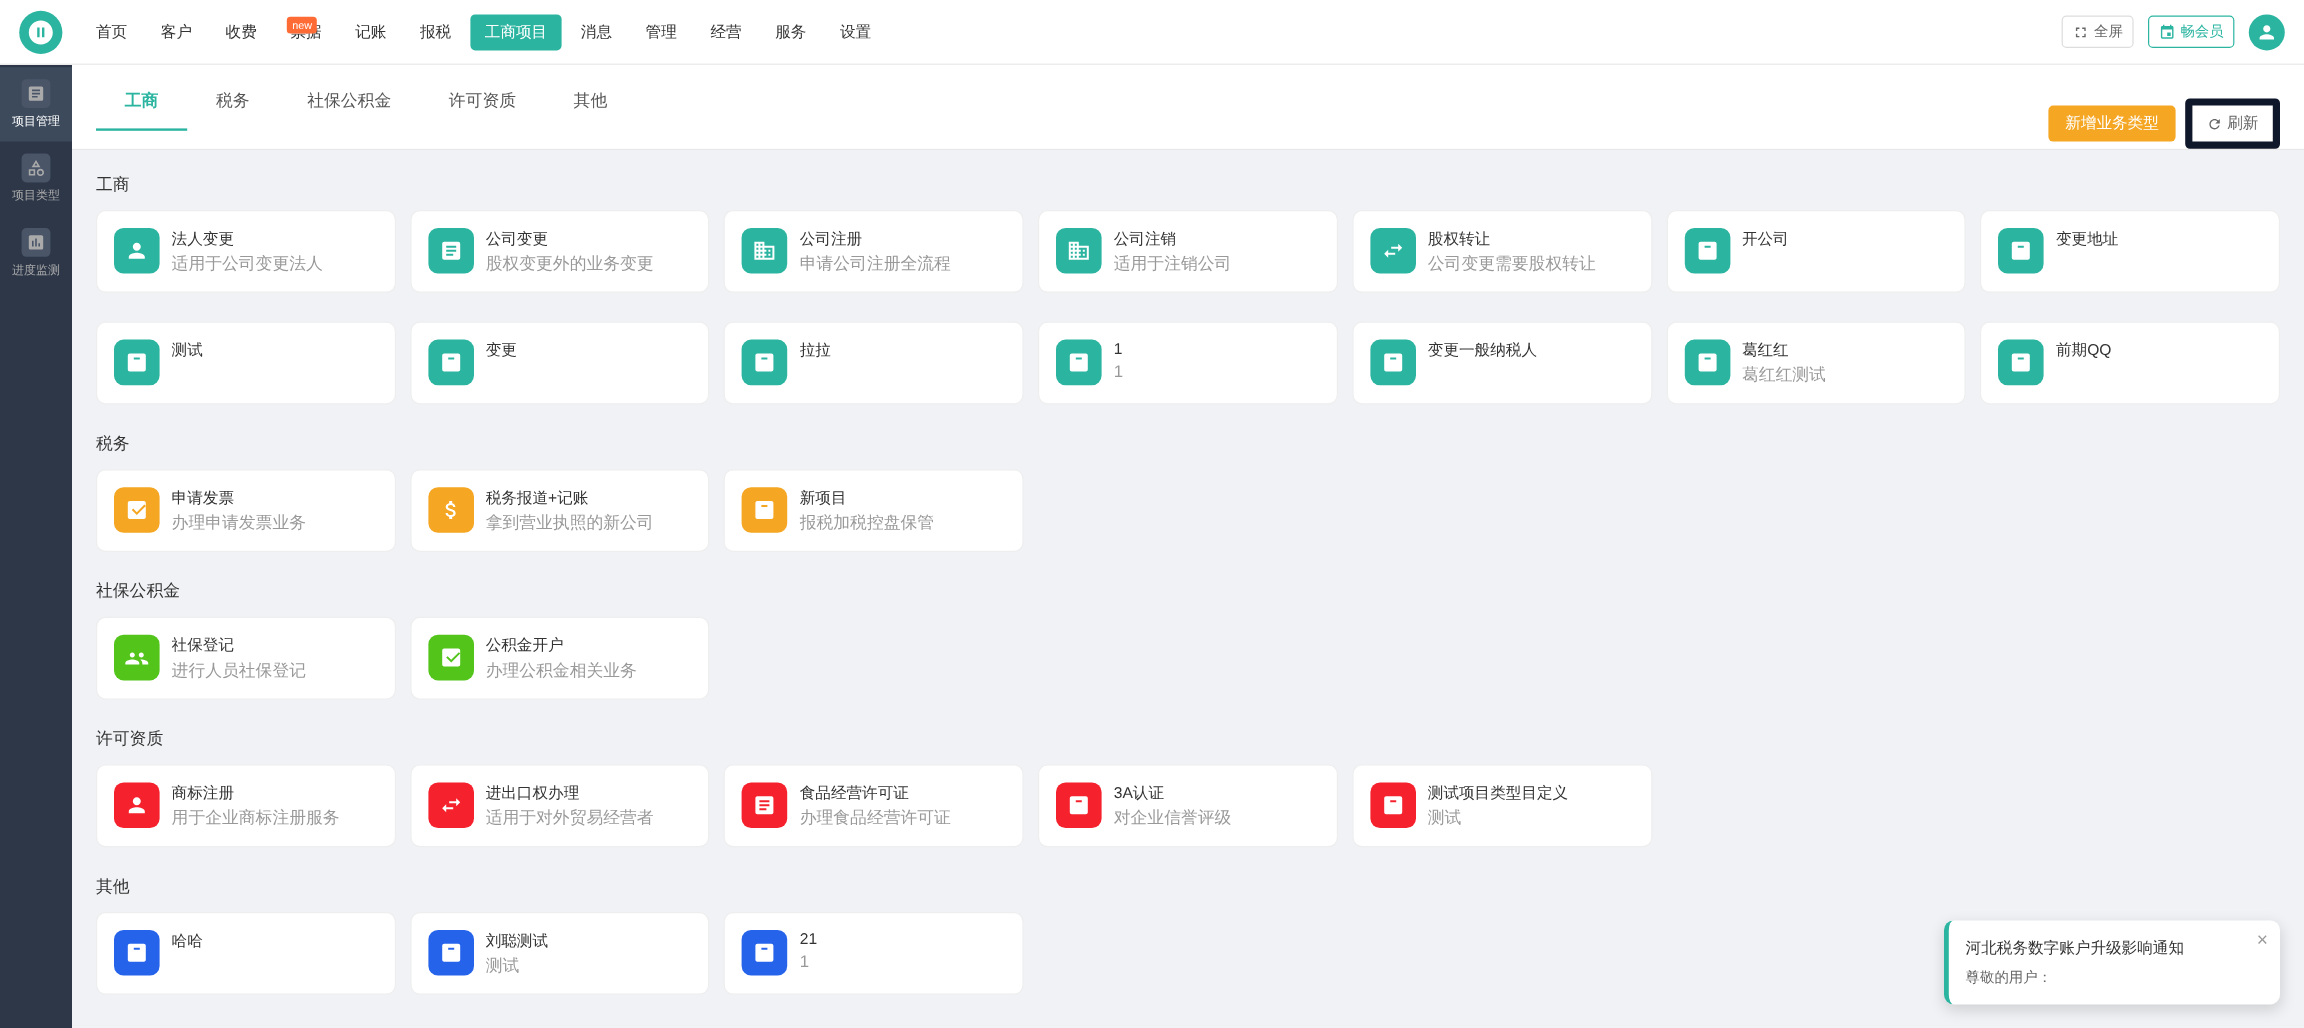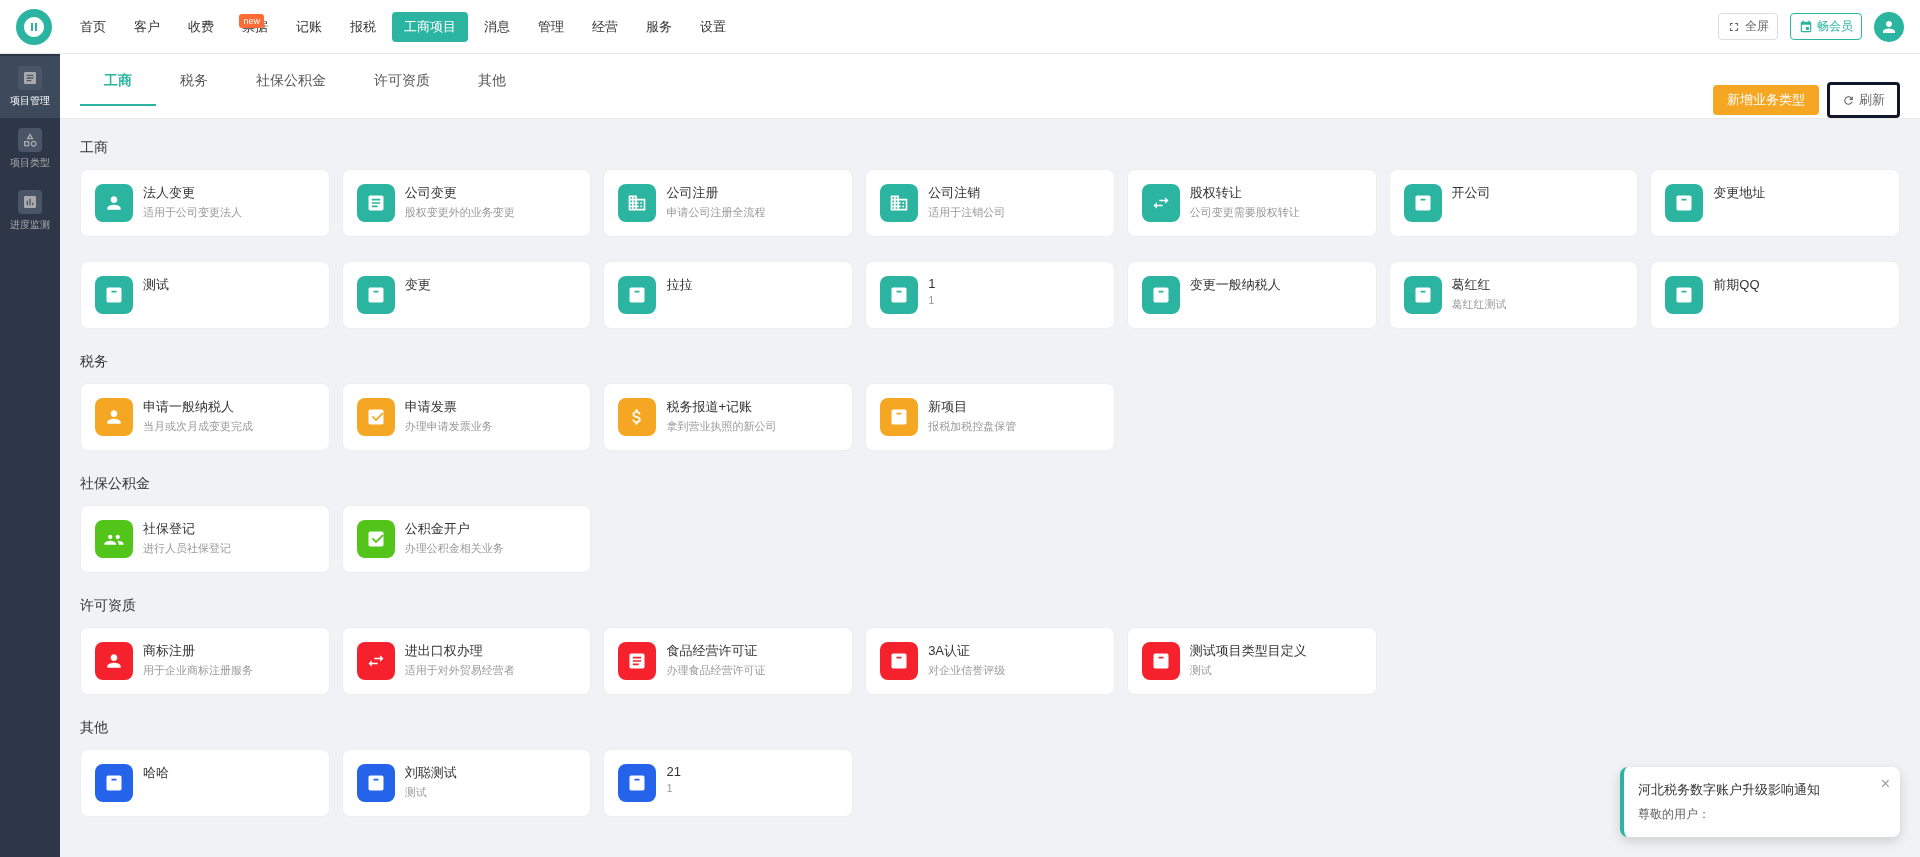--- a/index.html
+++ b/index.html
@@ -172,21 +172,21 @@
       color: white;
       border: none;
       padding: 6px 14px;
       border-radius: 4px;
       font-size: 13px;
       cursor: pointer;
     }
     .btn-refresh {
       background: #fff;
       color: #666;
-      border: 3px solid #0f172a;
+      border: 6px solid #0f172a;
       padding: 6px 12px;
       border-radius: 4px;
       font-size: 13px;
       cursor: pointer;
       display: flex;
       align-items: center;
       gap: 4px;
     }
 
     
@@ -243,21 +243,21 @@
     .card-title {
       font-size: 13px;
       font-weight: 500;
       color: #333;
       margin-bottom: 3px;
       white-space: nowrap;
       overflow: hidden;
       text-overflow: ellipsis;
     }
     .card-desc {
-      font-size: 11px;
+      font-size: 14px;
       color: #999;
       white-space: nowrap;
       overflow: hidden;
       text-overflow: ellipsis;
     }
 
     
     .notification {
       position: fixed;
       bottom: 20px;
@@ -551,31 +551,20 @@
         </div>
       </div>
     </div>
 
     <div class="section-separator">
       <div class="section-title">税务</div>
       <div class="cards-grid">
         <div class="card">
           <div class="card-icon orange">
             <svg width="20" height="20" viewBox="0 0 24 24" fill="white">
-                <path d="M12 12c2.21 0 4-1.79 4-4s-1.79-4-4-4-4 1.79-4 4 1.79 4 4 4zm0 2c-2.67 0-8 1.34-8 4v2h16v-2c0-2.66-5.33-4-8-4z"></path>
-              </svg>
-          </div>
-          <div class="card-info">
-            <div class="card-title">申请一般纳税人</div>
-            <div class="card-desc">当月或次月成变更完成</div>
-          </div>
-        </div>
-        <div class="card">
-          <div class="card-icon orange">
-            <svg width="20" height="20" viewBox="0 0 24 24" fill="white">
                 <path d="M19 3H5c-1.1 0-2 .9-2 2v14c0 1.1.9 2 2 2h14c1.1 0 2-.9 2-2V5c0-1.1-.9-2-2-2zm-7 14l-5-5 1.41-1.41L12 14.17l7.59-7.59L21 8l-9 9z"></path>
               </svg>
           </div>
           <div class="card-info">
             <div class="card-title">申请发票</div>
             <div class="card-desc">办理申请发票业务</div>
           </div>
         </div>
         <div class="card">
           <div class="card-icon orange">

